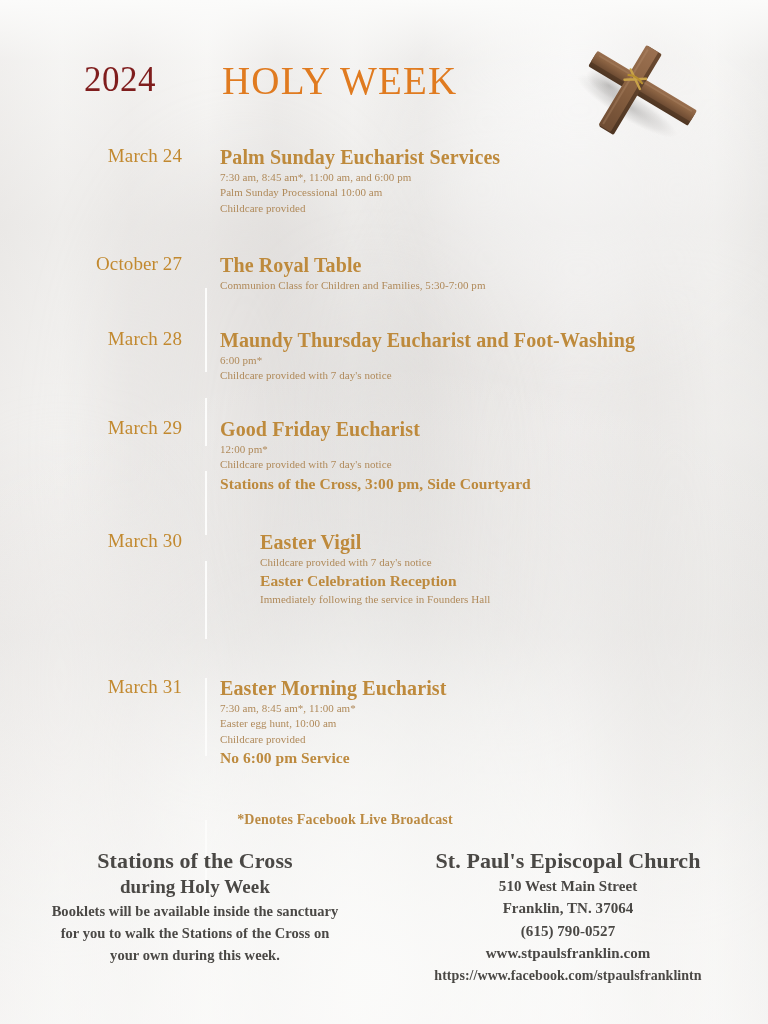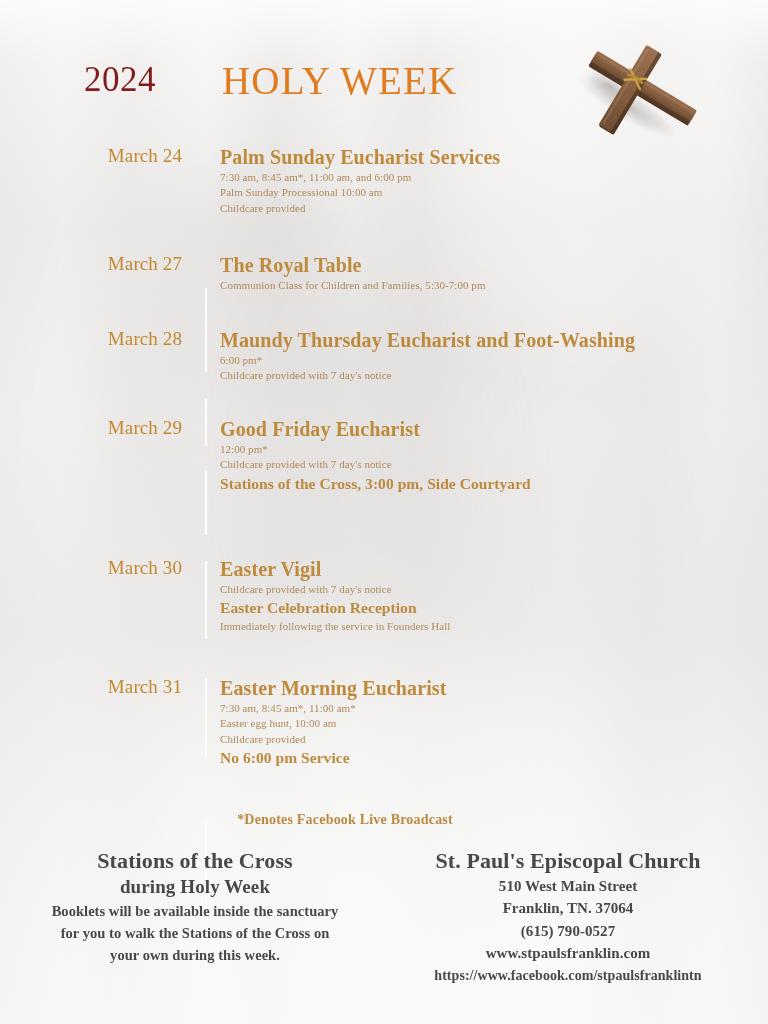--- a/index.html
+++ b/index.html
@@ -160,21 +160,21 @@
     font-size: 15.5px;
     line-height: 1.38;
   }
 
   
   .ev { position: absolute; left: 0; width: 768px; }
   #ev0 { top: 6px; }
   #ev1 { top: 114px; }
   #ev2 { top: 189px; }
   #ev3 { top: 278px; }
-  #ev4 { top: 418px; }
+  #ev4 { top: 391px; gap: 40px; }
   #ev5 { top: 537px; }
 
   .rule0 { top: 148px; height: 84px; }
   .rule1 { top: 258px; height: 48px; }
   .rule2 { top: 331px; height: 64px; }
   .rule3 { top: 421px; height: 78px; }
   .rule4 { top: 538px; height: 78px; }
   .rule5 { top: 680px; height: 100px; }
 
   
@@ -314,21 +314,21 @@
       <div class="event-date">March 24</div>
       <div class="event-body">
         <div class="event-title">Palm Sunday Eucharist Services</div>
         <div class="event-line">7:30 am, 8:45 am*, 11:00 am, and 6:00 pm</div>
         <div class="event-line">Palm Sunday Processional 10:00 am</div>
         <div class="event-line">Childcare provided</div>
       </div>
     </div>
 
     <div class="ev event" id="ev1">
-      <div class="event-date">March 27</div>
+      <div class="event-date">October 27</div>
       <div class="event-body">
         <div class="event-title">The Royal Table</div>
         <div class="event-line">Communion Class for Children and Families, 5:30-7:00 pm</div>
       </div>
     </div>
 
     <div class="ev event" id="ev2">
       <div class="event-date">March 28</div>
       <div class="event-body">
         <div class="event-title">Maundy Thursday Eucharist and Foot-Washing</div>

